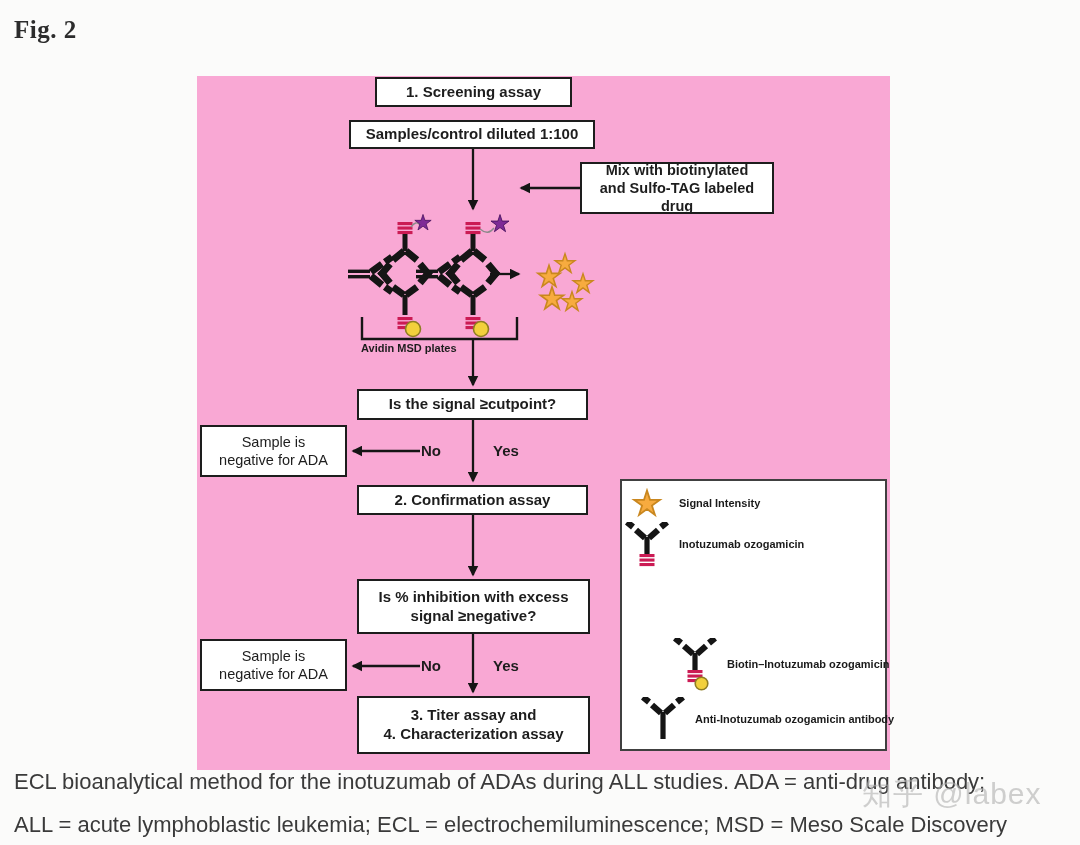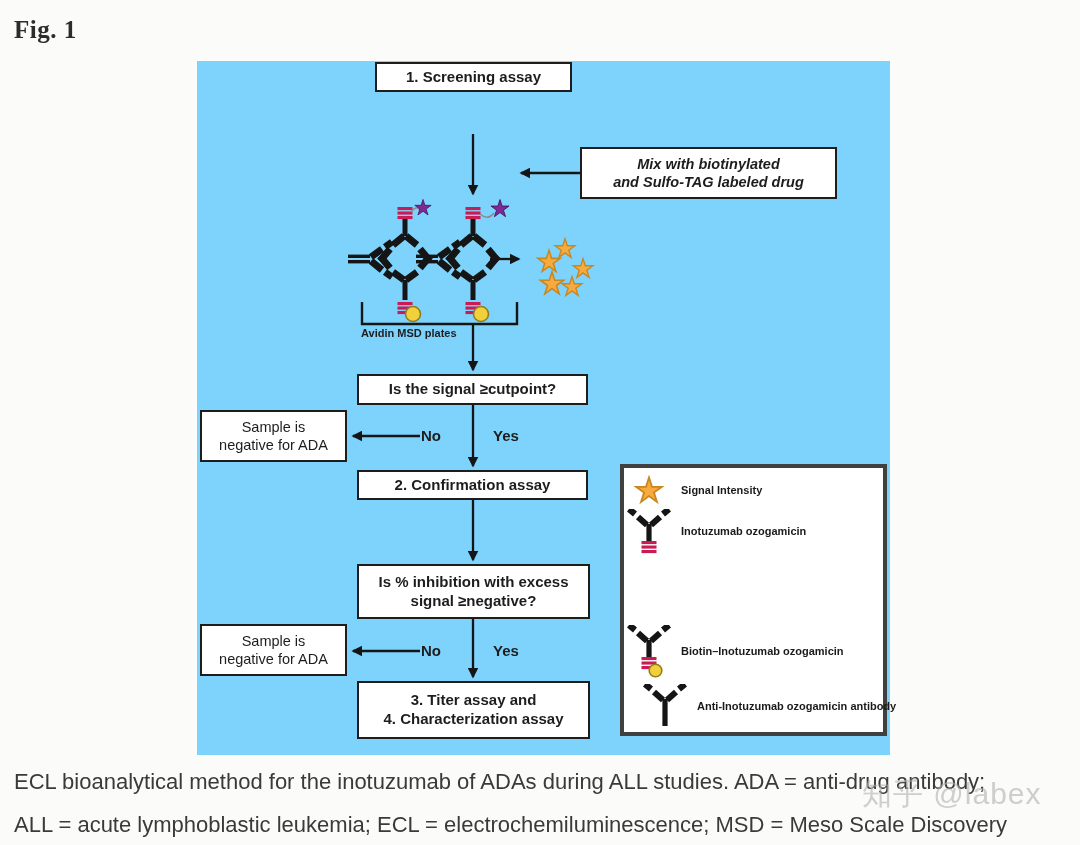--- a/index.html
+++ b/index.html
@@ -8,53 +8,53 @@
     background:#fbfbfa;
     font-family:"Liberation Sans", sans-serif;
     color:#1d1d1d;
   }
   .fig-label{
     position:absolute;left:14px;top:16px;
     font-family:"Liberation Serif", serif;
     font-weight:700;font-size:25px;color:#2c2c2c;letter-spacing:.5px;
   }
   .figure-area{
-    position:absolute;left:197px;top:61px;width:693px;height:694px;
-    background:#7dd3fc;
+    position:absolute;left:197px;top:76px;width:693px;height:694px;
+    background:#f9a8d4;
   }
   .fig-svg{position:absolute;left:0;top:0;width:693px;height:694px;}
   .box{
     position:absolute;background:#fff;border:2px solid #1d1d1d;
     display:flex;flex-direction:column;align-items:center;justify-content:center;
     text-align:center;box-sizing:border-box;line-height:1.25;
   }
   .bold{font-weight:700;font-size:15px;}
   .plain{font-weight:400;font-size:14.5px;}
   .b1{left:178px;top:1px;width:197px;height:30px;}
   .b2{left:152px;top:44px;width:246px;height:29px;}
-  .bmix{left:383px;top:86px;width:257px;height:52px;font-size:14.5px;font-style:italic;}
+  .bmix{left:383px;top:86px;width:194px;height:52px;font-size:14.5px;}
   .bsig{left:160px;top:313px;width:231px;height:31px;justify-content:center;}
   .bneg1{left:3px;top:349px;width:147px;height:52px;}
   .bconf{left:160px;top:409px;width:231px;height:30px;}
   .binh{left:160px;top:503px;width:233px;height:55px;}
   .bneg2{left:3px;top:563px;width:147px;height:52px;}
   .btit{left:160px;top:620px;width:233px;height:58px;}
   .decision{position:absolute;font-weight:700;font-size:15px;}
   .no1{left:224px;top:366px;} .yes1{left:296px;top:366px;}
   .no2{left:224px;top:581px;} .yes2{left:296px;top:581px;}
   .avidin{position:absolute;left:164px;top:266px;font-weight:700;font-size:11px;white-space:nowrap;}
   .legend-box{
     position:absolute;left:423px;top:403px;width:267px;height:272px;
-    border:4px solid #404040;background:#fff;box-sizing:border-box;
+    border:2px solid #404040;background:#fff;box-sizing:border-box;
   }
   .lg-row{position:absolute;left:0;width:100%;display:flex;align-items:center;}
   .lg-icon-cell{width:50px;display:flex;justify-content:center;flex:0 0 50px;}
   .lg-label{font-size:11px;font-weight:700;color:#1a1a1a;margin-left:7px;line-height:1.2;}
   .r1{top:6px;height:34px;} .r2{top:41px;height:46px;} .r3{top:98px;height:56px;}
-  .r4{top:155px;height:58px;} .r5{top:215px;height:48px;margin-left:16px;}
+  .r4{top:155px;height:58px;padding-left:48px;} .r5{top:215px;height:48px;margin-left:16px;}
   .caption{
     position:absolute;left:14px;width:1058px;
     font-size:22px;color:#3a3a3a;line-height:1.25;
   }
   .cap1{top:768px;} .cap2{top:802px;margin-top:9px;}
   .watermark{
     position:absolute;left:862px;top:774px;
     font-size:30px;color:rgba(178,178,178,0.62);
     letter-spacing:1px;white-space:nowrap;
   }
@@ -66,21 +66,21 @@
   .brk{stroke:#151515;stroke-width:2.4;fill:none;}
   .stripes{fill:#cb1b54;}
   .pstar{fill:#7e2a96;stroke:#43105a;stroke-width:0.8;}
   .ostar{fill:#f7ab3f;stroke:#c9871f;stroke-width:1.2;}
   .biotin{fill:#f2d03c;stroke:#8f7d22;stroke-width:1.6;}
   .squig{stroke:#8a8a8a;stroke-width:1.3;fill:none;}
 </style>
 </head>
 <body>
 
-<div class="fig-label">Fig. 1</div>
+<div class="fig-label">Fig. 2</div>
 
 <div class="figure-area">
 
   <svg class="fig-svg" viewBox="0 0 693 694">
     <defs>
       <marker id="ah" viewBox="0 0 10 10" refX="8.6" refY="5" markerWidth="11" markerHeight="11" orient="auto-start-reverse" markerUnits="userSpaceOnUse">
         <path d="M0,0 L10,5 L0,10 Z" fill="#151515"></path>
       </marker>
       <path id="star5" d="M0,-9 L2,-2.8 L8.6,-2.8 L3.3,1.1 L5.3,7.3 L0,3.4 L-5.3,7.3 L-3.3,1.1 L-8.6,-2.8 L-2,-2.8 Z"></path>
       <g id="str3">
@@ -134,20 +134,23 @@
       <use href="#star5" class="ostar" transform="translate(355,223) scale(1.35)"></use>
       <use href="#star5" class="ostar" transform="translate(375,226) scale(1.15)"></use>
     </g>
 
     <path class="brk" d="M165,241 V263 H320 V241"></path>
   </svg>
 
   <div class="box bold b1">
     <span>1. Screening assay</span>
   </div>
+  <div class="box bold b2">
+    <span>Samples/control diluted 1:100</span>
+  </div>
   <div class="box bold bmix">
     <span>Mix with biotinylated</span>
     <span>and Sulfo-TAG labeled drug</span>
   </div>
   <div class="avidin">Avidin MSD plates</div>
   <div class="box bold bsig">
     <span>Is the signal ≥cutpoint?</span>
   </div>
   <div class="box plain bneg1">
     <span>Sample is</span>

